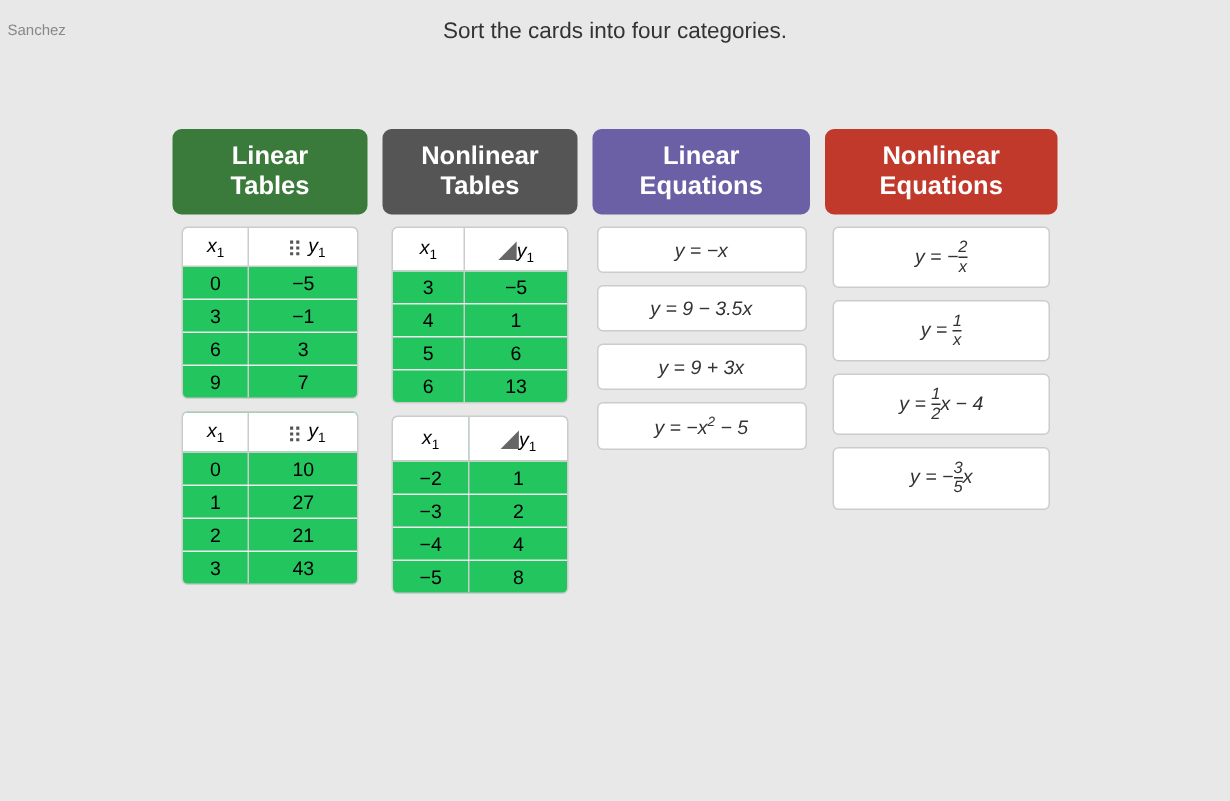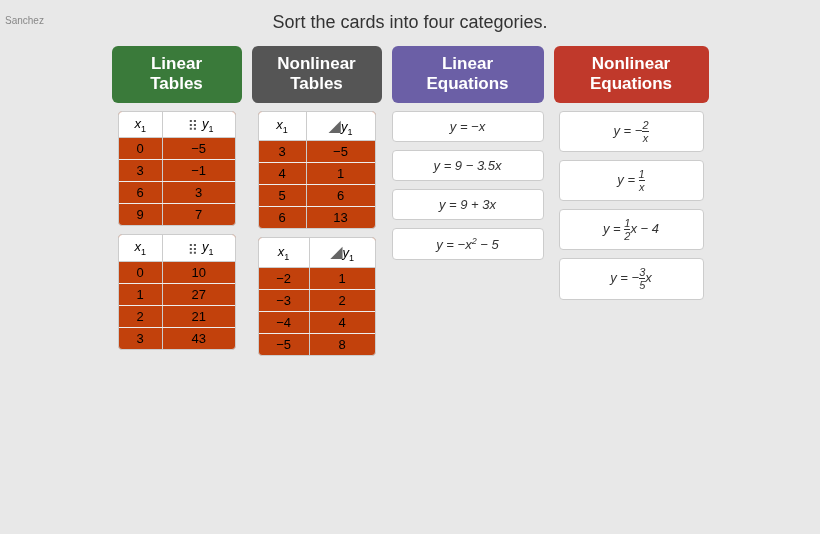--- a/index.html
+++ b/index.html
@@ -6,21 +6,21 @@
     body {
       font-family: Arial, sans-serif;
       background: #e8e8e8;
       width: 820px;
       height: 534px;
       overflow: hidden;
       position: relative;
     }
     .top-label {
       text-align: center;
-      font-size: 18px;
+      font-size: 15px;
       padding: 12px 0 8px;
       color: #333;
     }
     .watermark {
       position: absolute;
       top: 15px;
       left: 5px;
       font-size: 10px;
       color: #888;
     }
@@ -45,29 +45,30 @@
     .cat-header {
       border-radius: 6px;
       padding: 8px 14px;
       font-size: 17px;
       font-weight: bold;
       color: #fff;
       text-align: center;
       line-height: 1.2;
       width: 100%;
       min-width: 110px;
+      margin-top: 44px;
     }
     .cat-header.green { background: #3a7a3a; }
     .cat-header.dark-gray { background: #555; }
     .cat-header.purple { background: #6b5fa6; }
     .cat-header.red { background: #c0392b; }
 
     
     .data-card {
-      background: #c2410c;
+      background: #22c55e;
       border: 1.5px solid #ccc;
       border-radius: 4px;
       overflow: hidden;
       width: 118px;
     }
     .data-card table {
       width: 100%;
       border-collapse: collapse;
     }
     .data-card table th {
@@ -112,21 +113,21 @@
       text-align: center;
       width: 130px;
       color: #333;
     }
     .eq-card .math {
       font-style: italic;
     }
 
     
     .cat-col-leq .eq-card {
-      width: 152px;
+      width: 140px;
     }
     .cat-col-nleq .eq-card {
       width: 145px;
     }
 
     sup { font-size: 9px; }
     sub { font-size: 9px; }
     .frac { display: inline-block; vertical-align: middle; text-align: center; font-size: 11px; }
     .frac .num { display: block; border-bottom: 1px solid #333; line-height: 1.1; }
     .frac .den { display: block; line-height: 1.1; }

